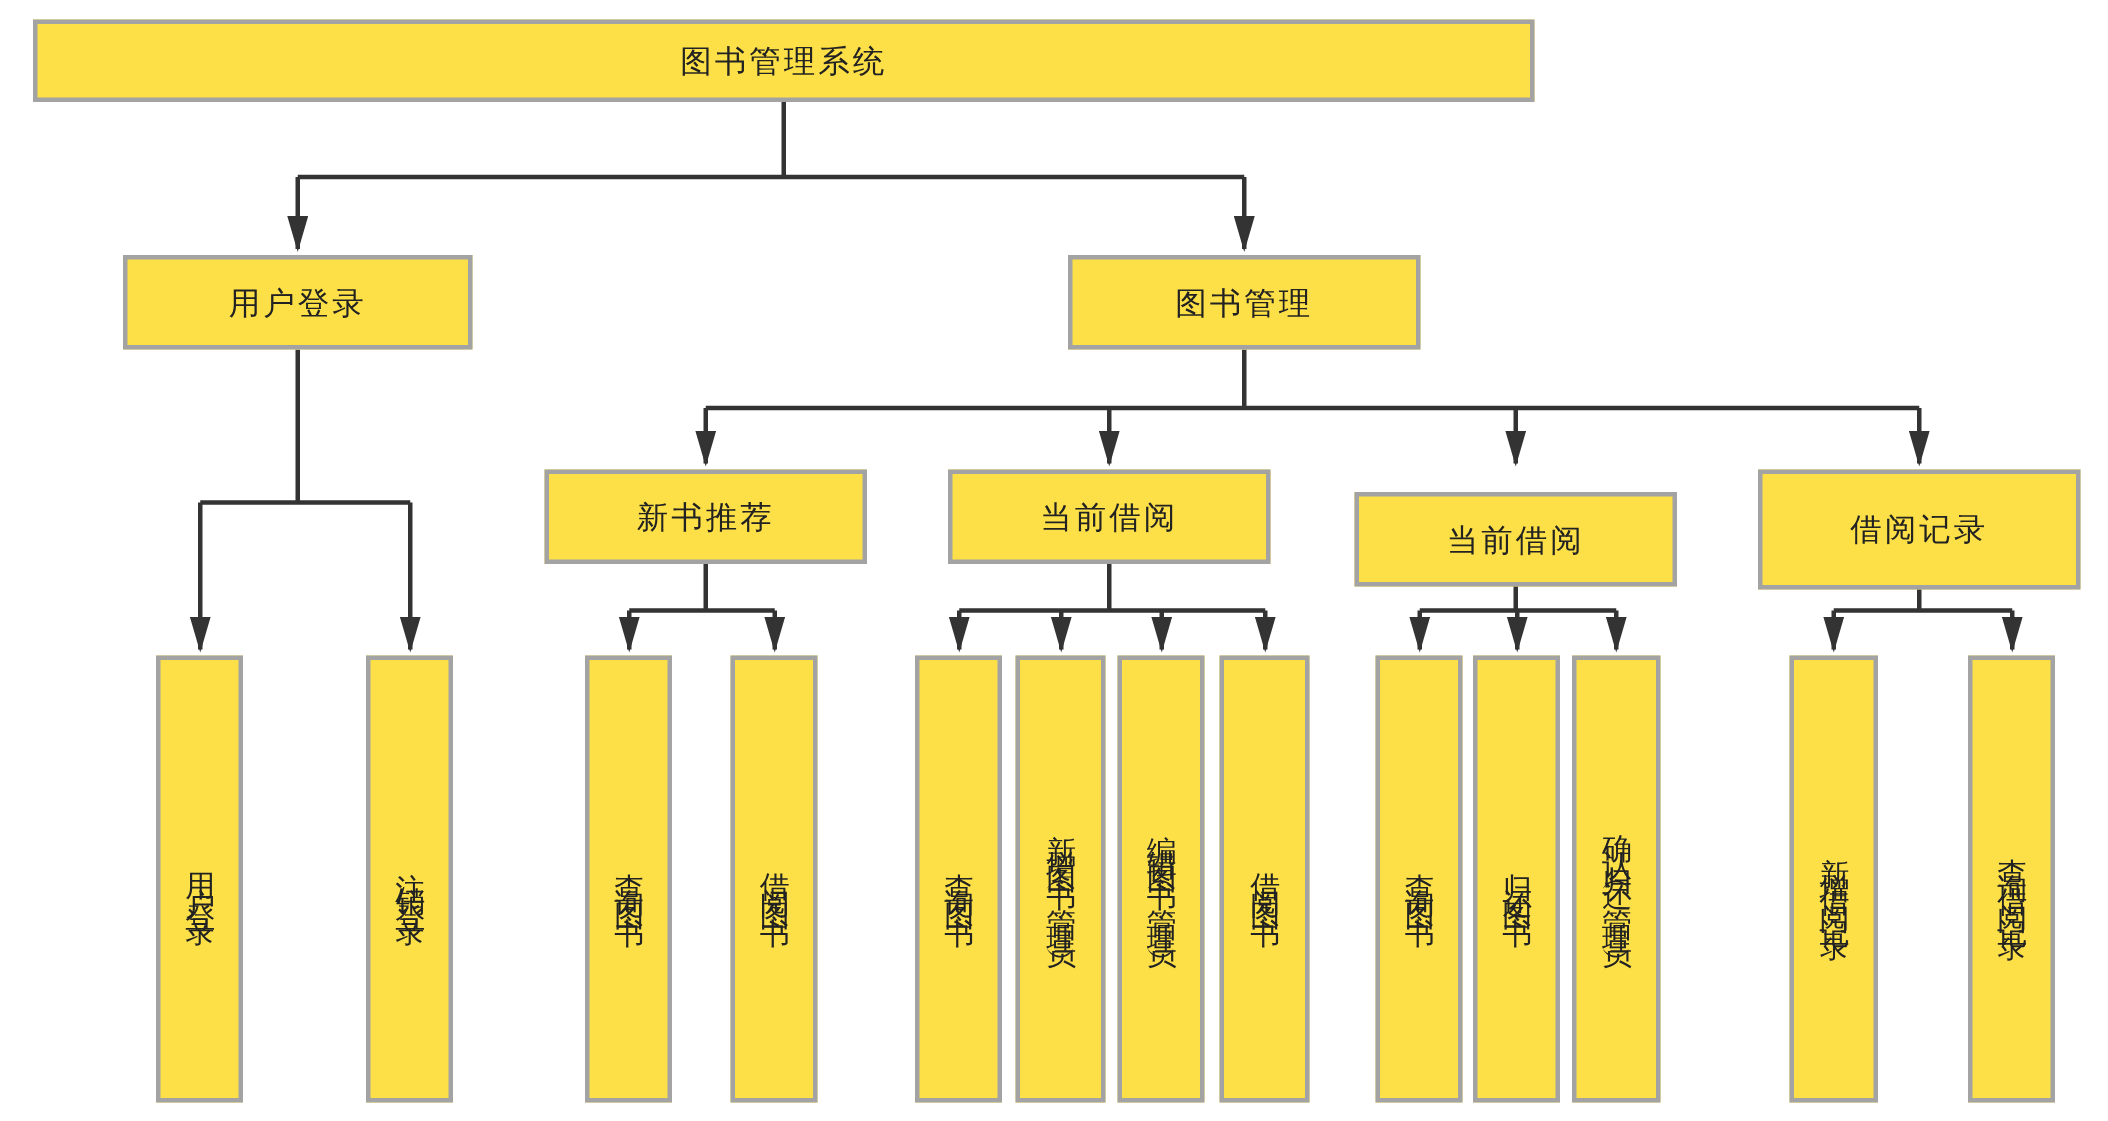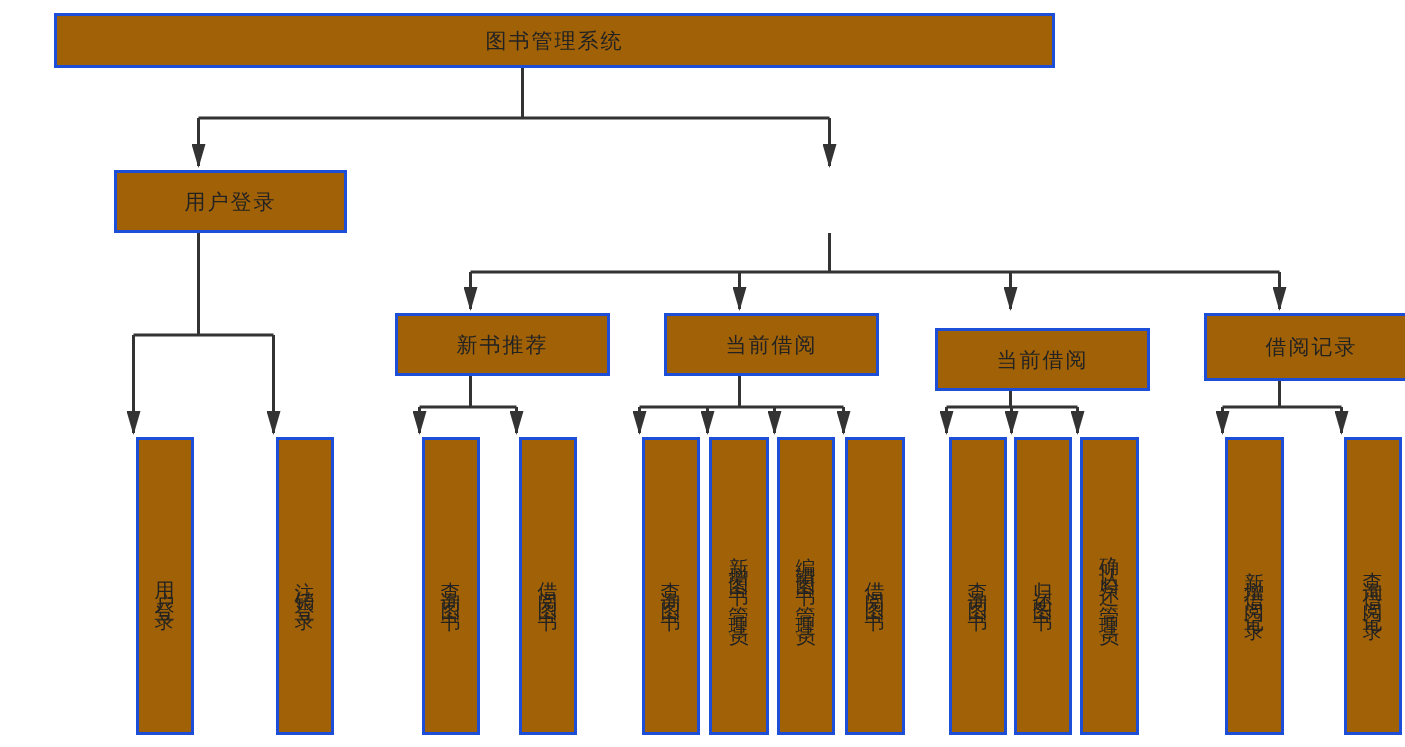--- a/index.html
+++ b/index.html
@@ -2,40 +2,39 @@
 <html><head>
 <meta charset="utf-8">
 <style>
   html,body{margin:0;padding:0;background:#ffffff;}
   .stage{
     position:relative;width:1405px;height:747px;background:#ffffff;overflow:hidden;
     font-family:"Liberation Sans","DejaVu Sans",sans-serif;color:#222222;
   }
   .wires{position:absolute;left:0;top:0;z-index:1;}
   .box{
-    position:absolute;box-sizing:border-box;background:#a16207;
-    border:3px solid #1d4ed8;display:flex;align-items:center;justify-content:center;
+    position:absolute;box-sizing:border-box;background:#fde047;
+    border:3px solid #a3a3a3;display:flex;align-items:center;justify-content:center;
     z-index:2;
-    margin-left:32px;
   }
   .hbox{font-size:21px;letter-spacing:2px;white-space:nowrap;}
   .vbox .vtxt{
     writing-mode:vertical-rl;font-size:20px;letter-spacing:10px;line-height:1;
     white-space:nowrap;
   }
   
   #b-root{left:22px;top:13px;width:1001px;height:55px;}
   
   #b-login{left:82px;top:170px;width:233px;height:63px;}
   #b-mgmt{left:712px;top:170px;width:235px;height:63px;}
   
   #b-rec{left:363px;top:313px;width:215px;height:63px;}
   #b-borrow{left:632px;top:313px;width:215px;height:63px;}
   #b-current{left:903px;top:328px;width:215px;height:63px;}
-  #b-records{left:1172px;top:313px;width:215px;height:68px;}
+  #b-records{left:1172px;top:313px;width:215px;height:80px;}
   
   .vbox{top:437px;height:298px;width:58px;}
   #b-login-user{left:104px;}
   #b-login-logout{left:244px;}
   #b-rec-query{left:390px;}
   #b-rec-borrow{left:487px;}
   #b-borrow-query{left:610px;}
   #b-borrow-add{left:677px;width:60px;}
   #b-borrow-edit{left:745px;}
   #b-borrow-lend{left:813px;width:60px;}
@@ -94,20 +93,21 @@
 
       <path d="M1279.5,376 V407 M1222.5,407 H1341.5"></path>
       <path d="M1222.5,407 V433" marker-end="url(#arw)"></path>
       <path d="M1341.5,407 V433" marker-end="url(#arw)"></path>
     </g>
   </svg>
 
   <div class="box hbox" id="b-root">图书管理系统</div>
 
   <div class="box hbox" id="b-login">用户登录</div>
+  <div class="box hbox" id="b-mgmt">图书管理</div>
 
   <div class="box hbox" id="b-rec">新书推荐</div>
   <div class="box hbox" id="b-borrow">当前借阅</div>
   <div class="box hbox" id="b-current">当前借阅</div>
   <div class="box hbox" id="b-records">借阅记录</div>
 
   <div class="box vbox" id="b-login-user">
     <span class="vtxt">用户登录</span>
   </div>
   <div class="box vbox" id="b-login-logout">

